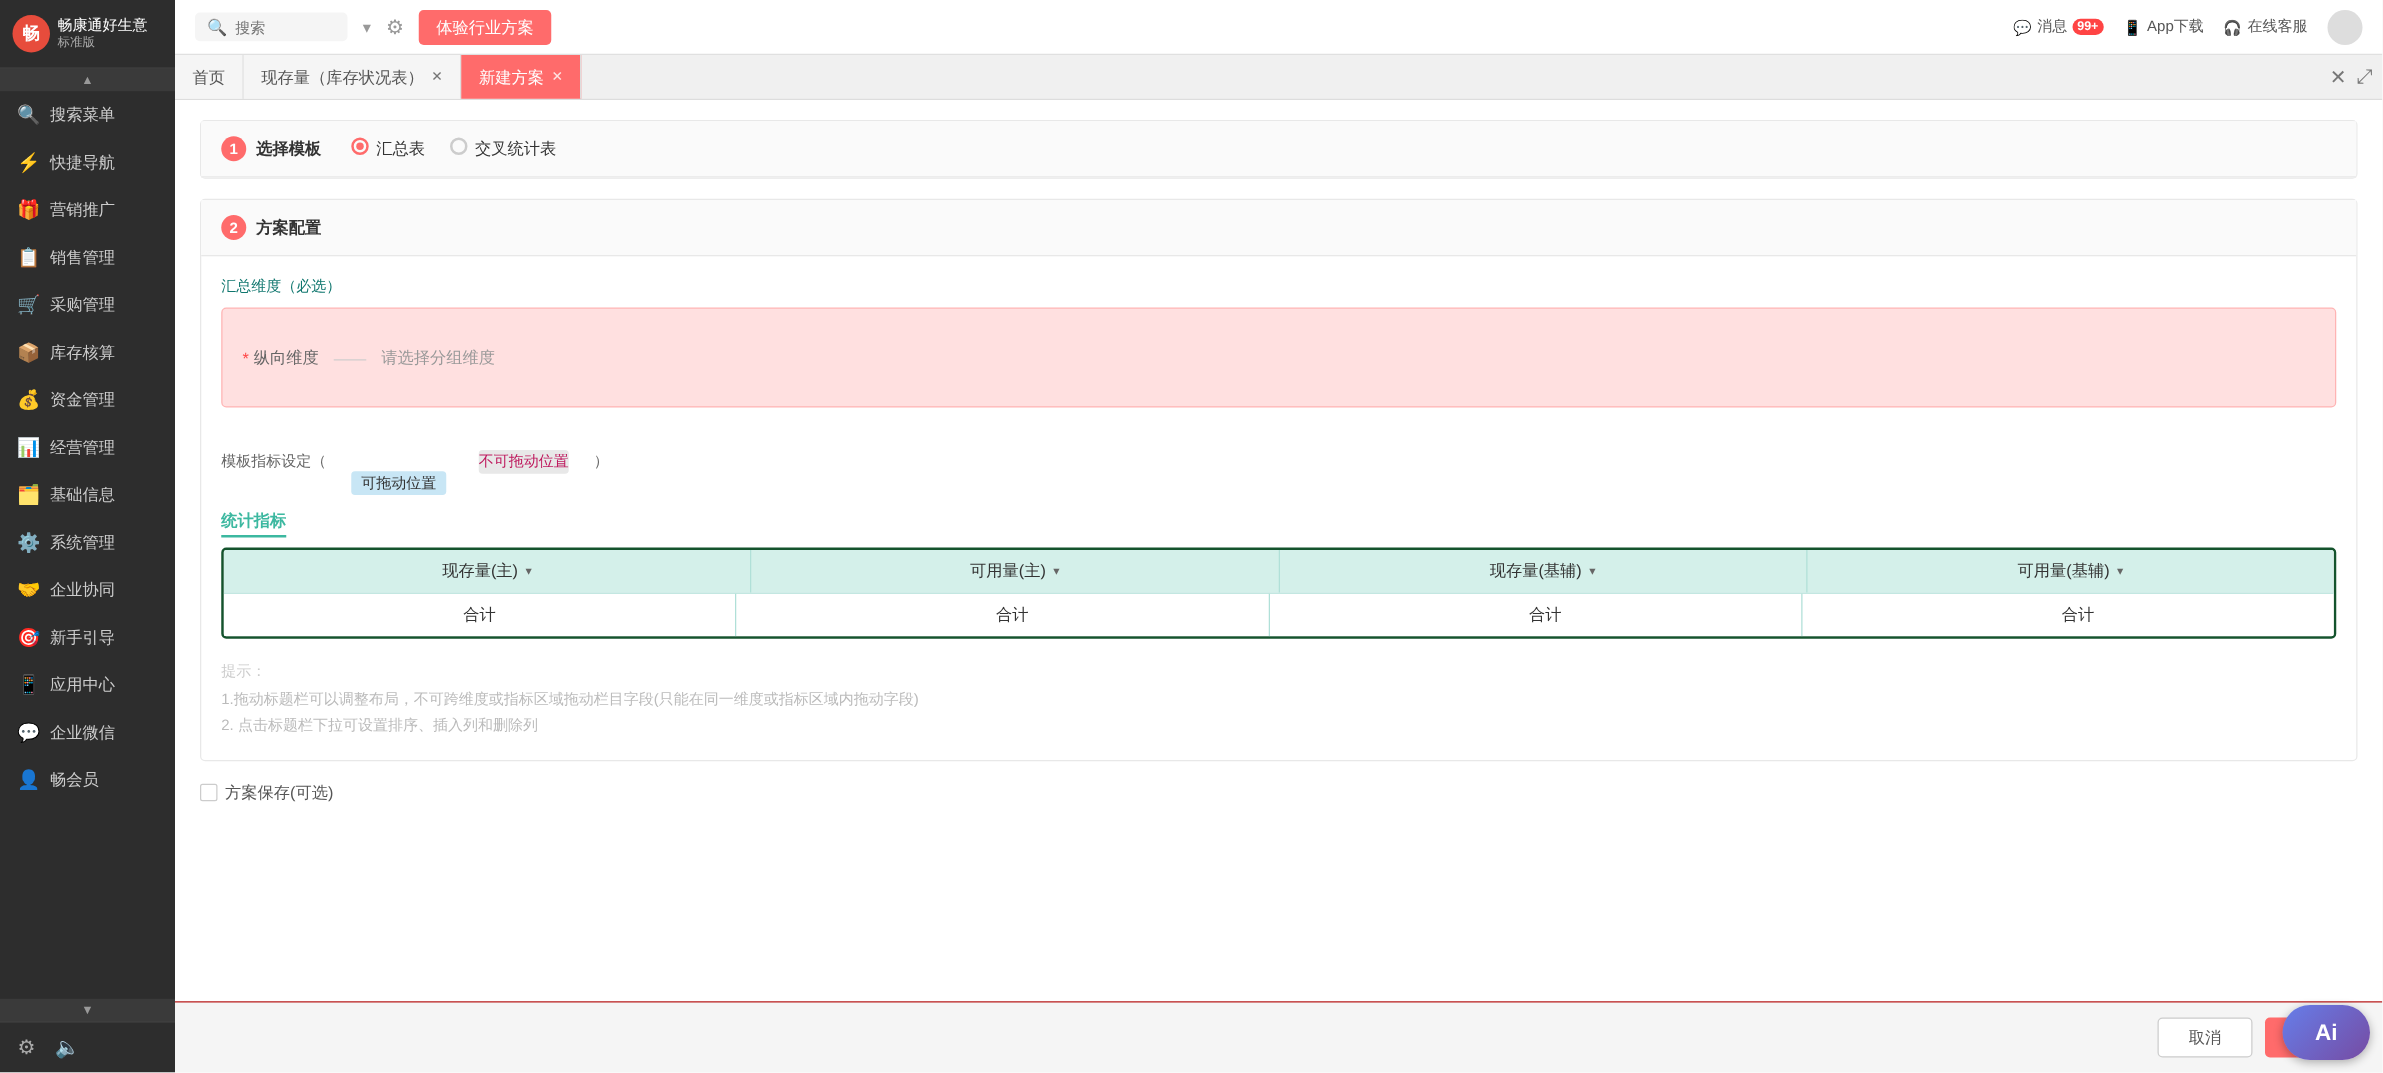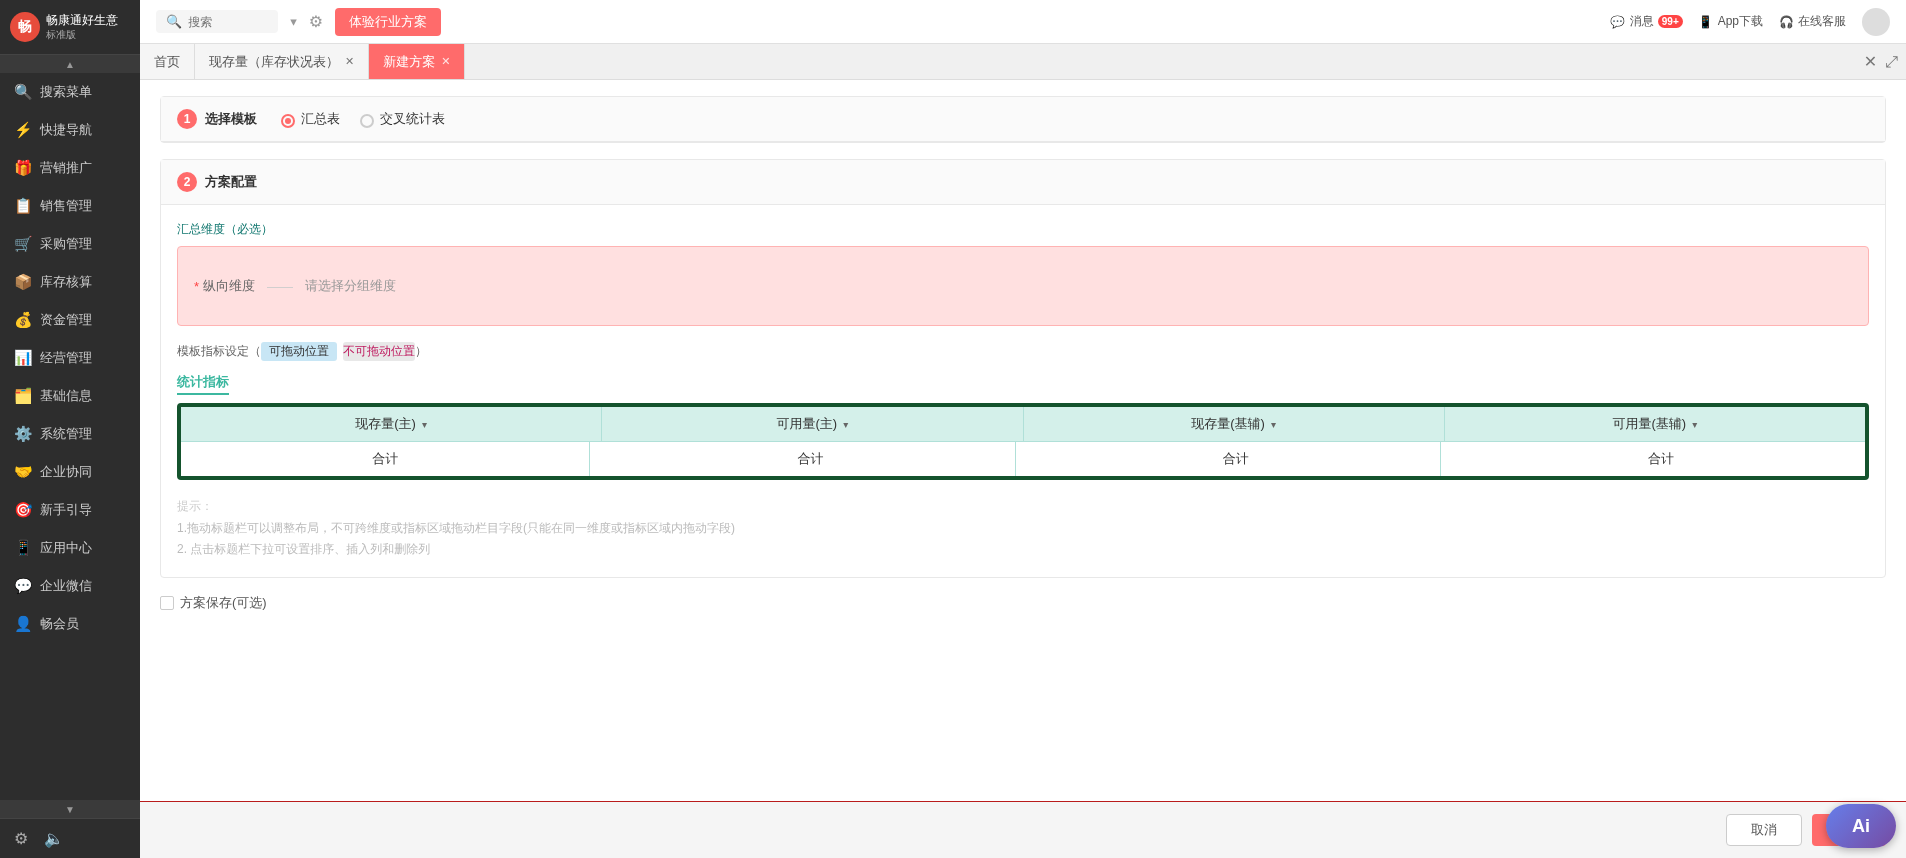--- a/index.html
+++ b/index.html
@@ -245,21 +245,21 @@
     .section-body { padding: 16px; }
 
     
     .radio-group {
       display: flex;
       align-items: center;
       gap: 20px;
     }
     .radio-item {
       display: flex;
-      align-items: flex-end;
+      align-items: flex-start;
       gap: 6px;
       cursor: pointer;
       font-size: 13px;
       color: #333;
     }
     .radio-circle {
       width: 14px;
       height: 14px;
       border-radius: 50%;
       border: 2px solid #ccc;
@@ -304,30 +304,31 @@
     
     .indicator-settings {
       margin-bottom: 12px;
     }
     .indicator-label {
       font-size: 12px;
       color: #666;
       margin-bottom: 8px;
       display: flex;
       align-items: center;
-      gap: 0;
+      gap: 20px;
     }
     .indicator-tag {
       display: inline-block;
       background: #c8e6f5;
       border-radius: 3px;
       padding: 1px 8px;
       font-size: 12px;
       color: #333;
       margin-right: 6px;
+      margin-top: 35px;
     }
     .indicator-tag-gray {
       display: inline-block;
       background: #e8e8e8;
       border-radius: 3px;
       padding: 1px 0;
       font-size: 12px;
       color: #be185d;
     }
 
@@ -335,21 +336,21 @@
     .stats-label {
       font-size: 13px;
       color: #3cb8a0;
       font-weight: bold;
       margin-bottom: 8px;
       border-bottom: 2px solid #3cb8a0;
       display: inline-block;
       padding-bottom: 2px;
     }
     .stats-table {
-      border: 4px solid #14532d;
+      border: 2px solid #14532d;
       border-radius: 4px;
       overflow: hidden;
       margin-bottom: 8px;
     }
     .stats-table-header {
       display: flex;
       background: #d4f0ea;
     }
     .stats-col {
       flex: 1;

